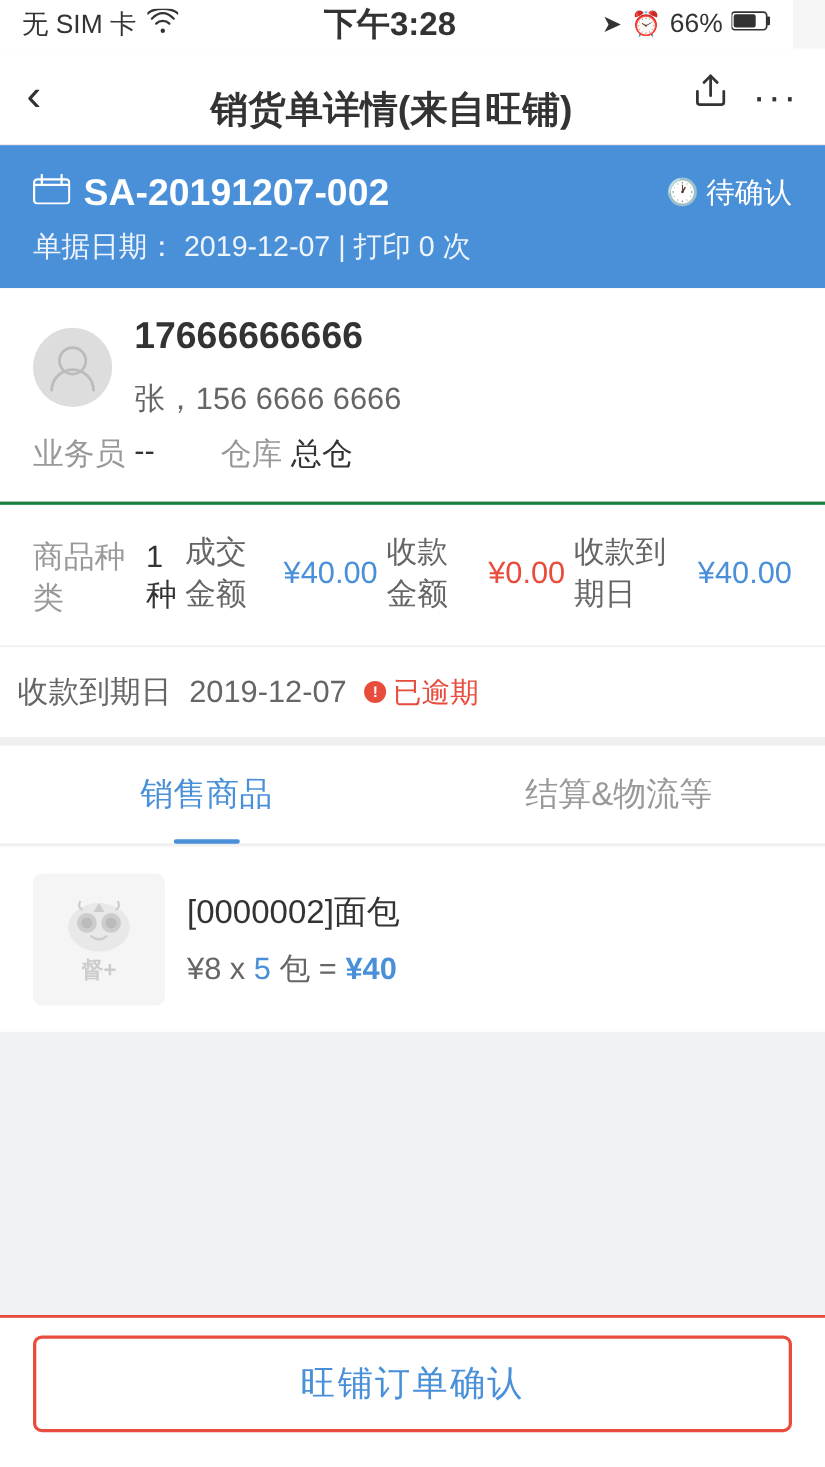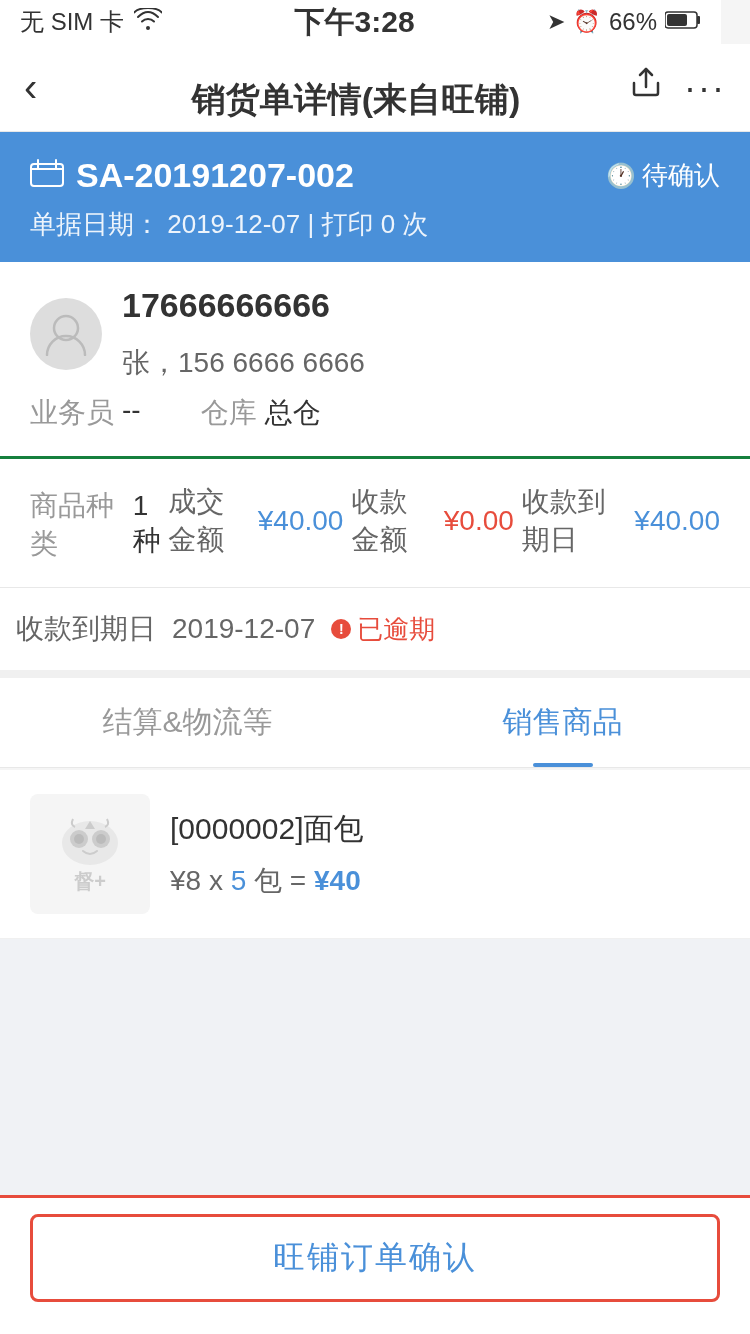--- a/index.html
+++ b/index.html
@@ -428,25 +428,25 @@
 <div class="due-section">
   <span>收款到期日</span>
   <span>2019-12-07</span>
   <span class="overdue-badge">
     <span class="overdue-dot">!</span>
     <span>已逾期</span>
   </span>
 </div>
 
 <div class="tabs-section">
+  <div class="tab-item active">
+    <span>销售商品</span>
+  </div>
   <div class="tab-item">
     <span>结算&amp;物流等</span>
-  </div>
-  <div class="tab-item active">
-    <span>销售商品</span>
   </div>
 </div>
 
 <div class="products-section">
   <div class="product-item">
     <div class="product-image">
       <div class="product-img-placeholder">
 
         <svg width="70" height="55" viewBox="0 0 70 55" fill="none">
           <ellipse cx="35" cy="30" rx="28" ry="22" fill="#e8e8e8"></ellipse>

